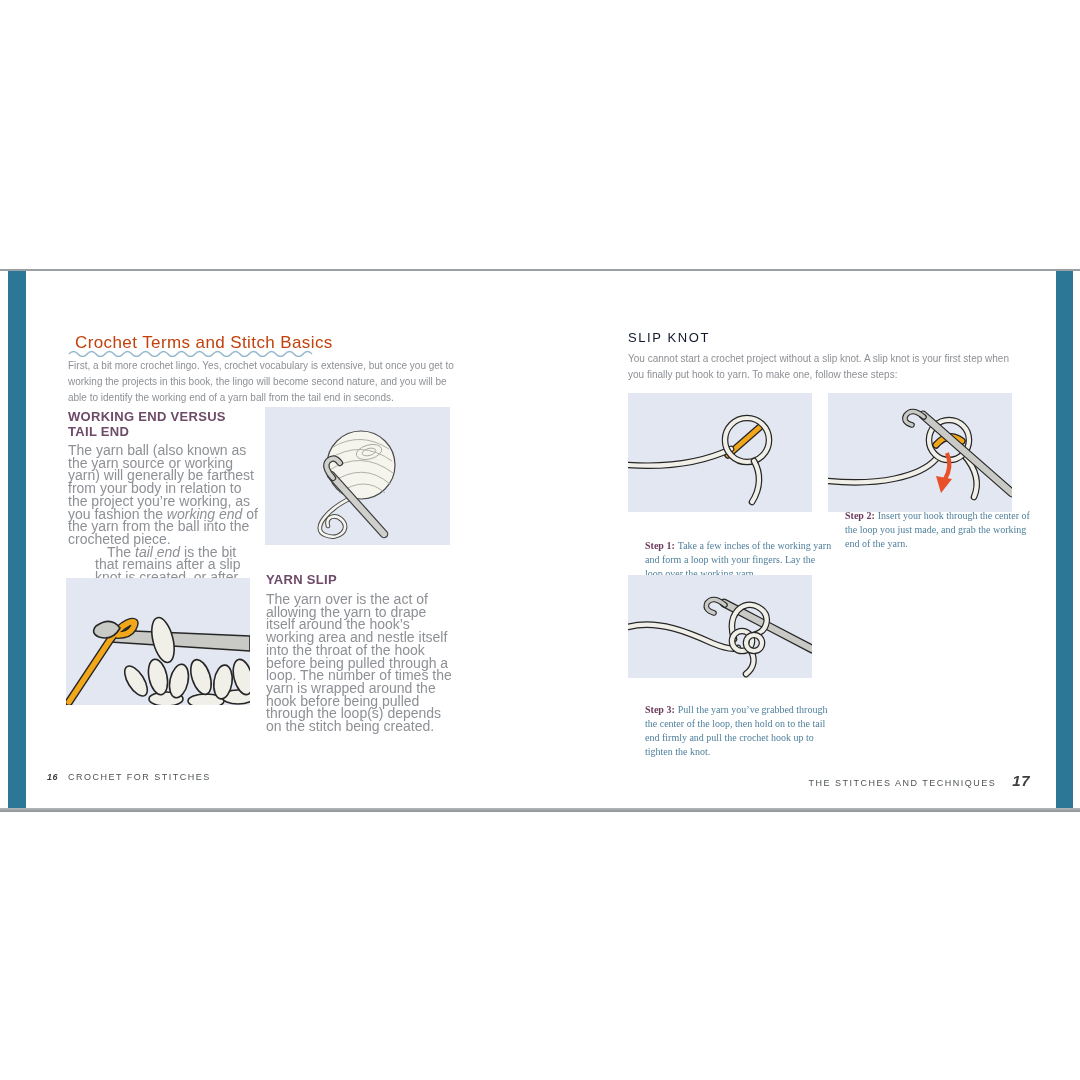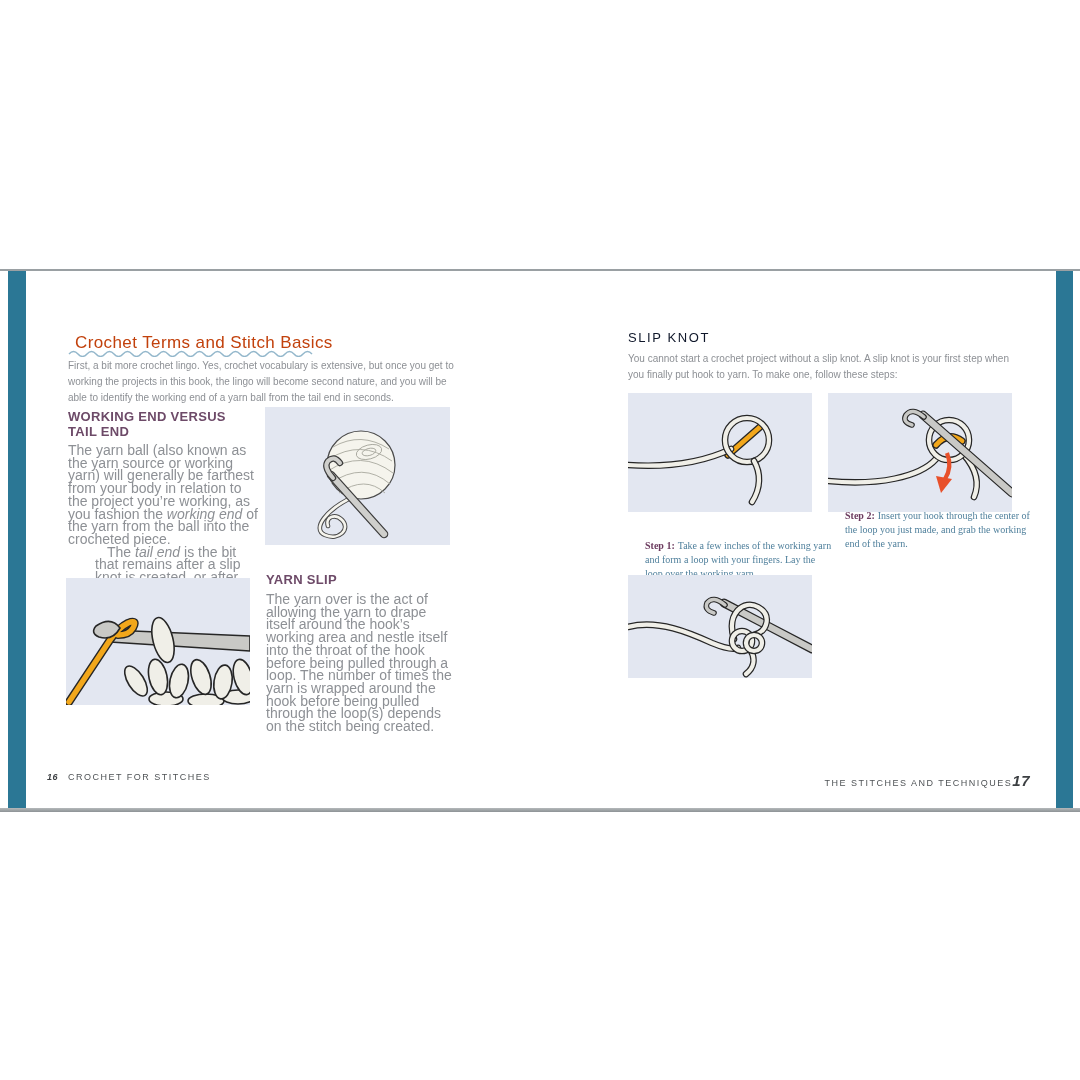--- a/index.html
+++ b/index.html
@@ -47,21 +47,21 @@
   .caption b{color:#6b3a5e;margin-right:3px;}
   #cap1{left:628px;top:522px;width:188px;}
   #cap2{left:828px;top:492px;width:192px;}
   #cap3{left:628px;top:686px;width:192px;}
 
   .footer-text{position:absolute;font-size:9px;letter-spacing:1.5px;color:#4f5356;}
   .pnum{font-weight:700;letter-spacing:.5px;color:#3c3f42;font-style:italic;}
   #pnum-left{position:absolute;left:47px;top:772px;font-size:9px;}
   #ftitle-left{left:68px;top:772px;}
   #footer-right{position:absolute;left:628px;top:772px;width:402px;display:flex;
-                justify-content:flex-end;align-items:baseline;}
+                justify-content:flex-end;align-items:baseline;gap:16px;}
   #footer-right .footer-text{position:static;}
   #footer-right .pnum{font-size:15px;}
 
   .yd{stroke:#262626;stroke-width:6.6;fill:none;stroke-linecap:round;}
   .yl{stroke:#f0efe8;stroke-width:4.2;fill:none;stroke-linecap:round;}
 </style>
 </head>
 <body>
 
 <div id="canvas">
@@ -184,19 +184,20 @@
       <path d="M97 30 Q 85 20 79 28 Q 76 35 86 38" fill="none" stroke="#c9c9c6" stroke-width="3.4" stroke-linecap="round"></path>
       <path class="yd" d="M106 64 C 98 38 116 24 130 32 C 144 40 140 56 126 60"></path>
       <path class="yl" d="M106 64 C 98 38 116 24 130 32 C 144 40 140 56 126 60"></path>
       <circle class="yd" cx="114" cy="66" r="10"></circle>
       <circle class="yl" cx="114" cy="66" r="10"></circle>
       <circle class="yd" cx="126" cy="68" r="8"></circle>
       <circle class="yl" cx="126" cy="68" r="8"></circle>
     </svg>
   </div>
 
+  <p class="caption" id="cap3"><b>Step 3:</b><span>Pull the yarn you’ve grabbed through the center of the loop, then hold on to the tail end firmly and pull the crochet hook up to tighten the knot.</span></p>
 
   <div id="footer-right">
     <span class="footer-text">THE STITCHES AND TECHNIQUES</span>
     <span class="pnum">17</span>
   </div>
 
 </div>
 
 </body></html>

